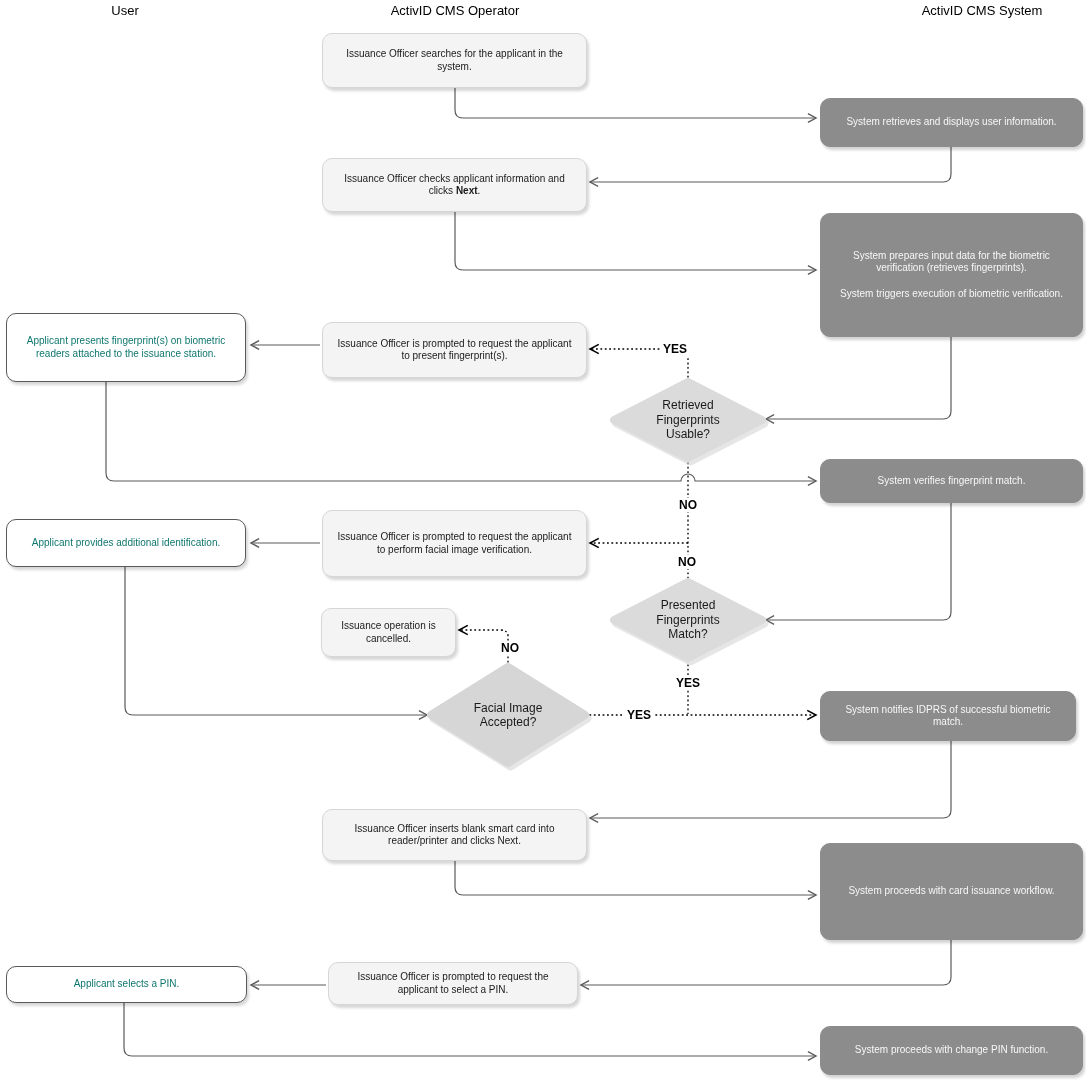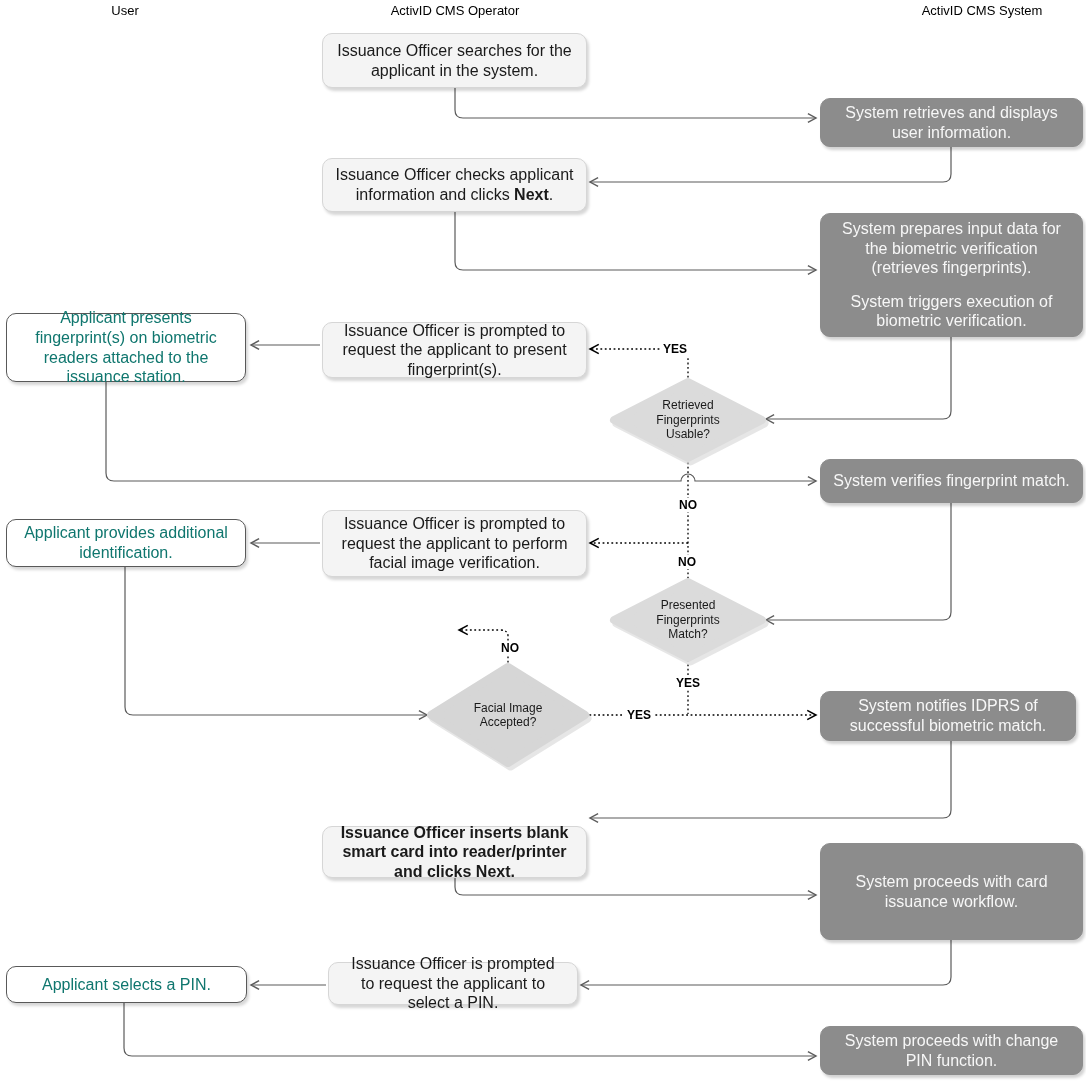--- a/index.html
+++ b/index.html
@@ -14,21 +14,21 @@
     overflow: hidden;
   }
   svg.edge-layer { position:absolute; left:0; top:0; width:1086px; height:1090px; }
 
   .lane-header {
     position:absolute; top:3px; width:220px; text-align:center;
     font-size:13px; color:#000;
   }
   .node {
     position:absolute; display:flex; align-items:center; justify-content:center;
-    text-align:center; font-size:16px; line-height:1.22; border-radius:10px;
+    text-align:center; font-size:10px; line-height:1.22; border-radius:10px;
   }
   .op {
     background:#f4f4f4; border:1px solid #d6d6d6; color:#1a1a1a;
     box-shadow:2px 3px 3px rgba(0,0,0,0.16); padding:4px 11px;
   }
   .sys {
     background:#8c8c8c; border:1px solid #8c8c8c; color:#f7f7f7;
     box-shadow:2px 3px 3px rgba(0,0,0,0.18); padding:4px 10px;
   }
   .usr {
@@ -117,21 +117,24 @@
   </div>
   <div class="node op" style="left:322px; top:158px; width:265px; height:54px;">
     <span><span>Issuance Officer checks applicant information and clicks </span><b>Next</b><span>.</span></span>
   </div>
   <div class="node op" style="left:322px; top:322px; width:265px; height:56px;">
     <span>Issuance Officer is prompted to request the applicant to present fingerprint(s).</span>
   </div>
   <div class="node op" style="left:322px; top:510px; width:265px; height:67px;">
     <span>Issuance Officer is prompted to request the applicant to perform facial image verification.</span>
   </div>
-  <div class="node op" style="left:322px; top:826px; width:265px; height:52px; padding:4px 12px;font-weight:bold;">
+  <div class="node op" style="left:321px; top:608px; width:135px; height:49px; padding:4px 8px;">
+    <span>Issuance operation is cancelled.</span>
+  </div>
+  <div class="node op" style="left:322px; top:809px; width:265px; height:52px; padding:4px 12px;">
     <span>Issuance Officer inserts blank smart card into reader/printer and clicks Next.</span>
   </div>
   <div class="node op" style="left:328px; top:962px; width:250px; height:43px; padding:4px 16px;">
     <span>Issuance Officer is prompted to request the applicant to select a PIN.</span>
   </div>
 
   <div class="node sys" style="left:820px; top:98px; width:263px; height:49px;">
     <span>System retrieves and displays user information.</span>
   </div>
   <div class="node sys multi" style="left:820px; top:213px; width:263px; height:124px;">

